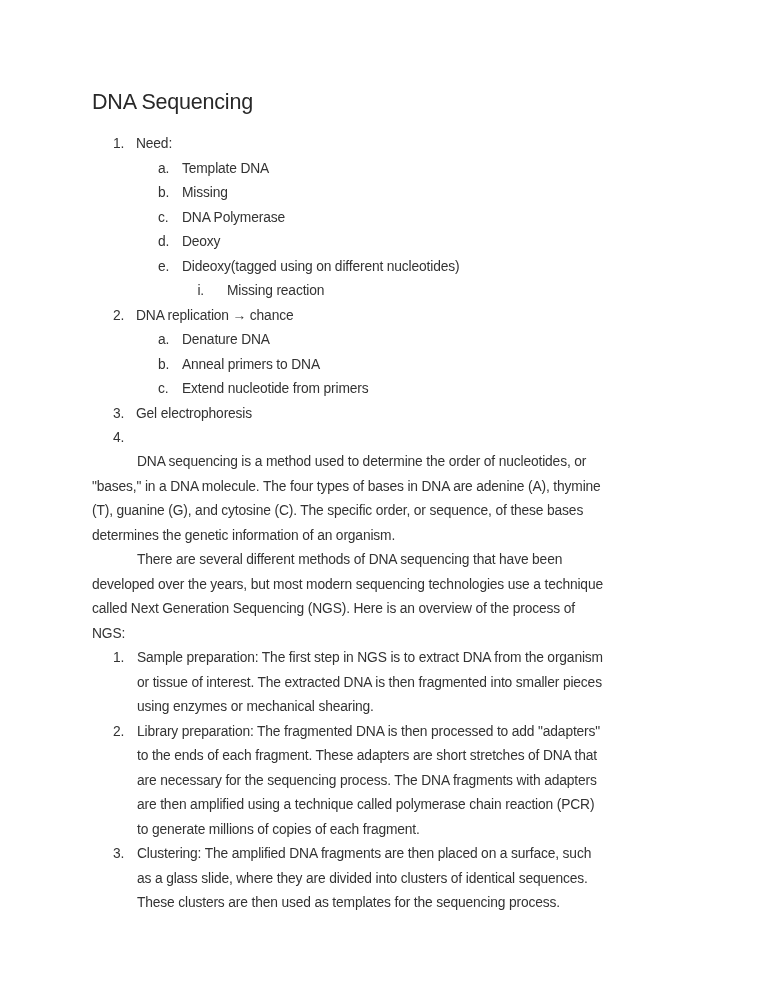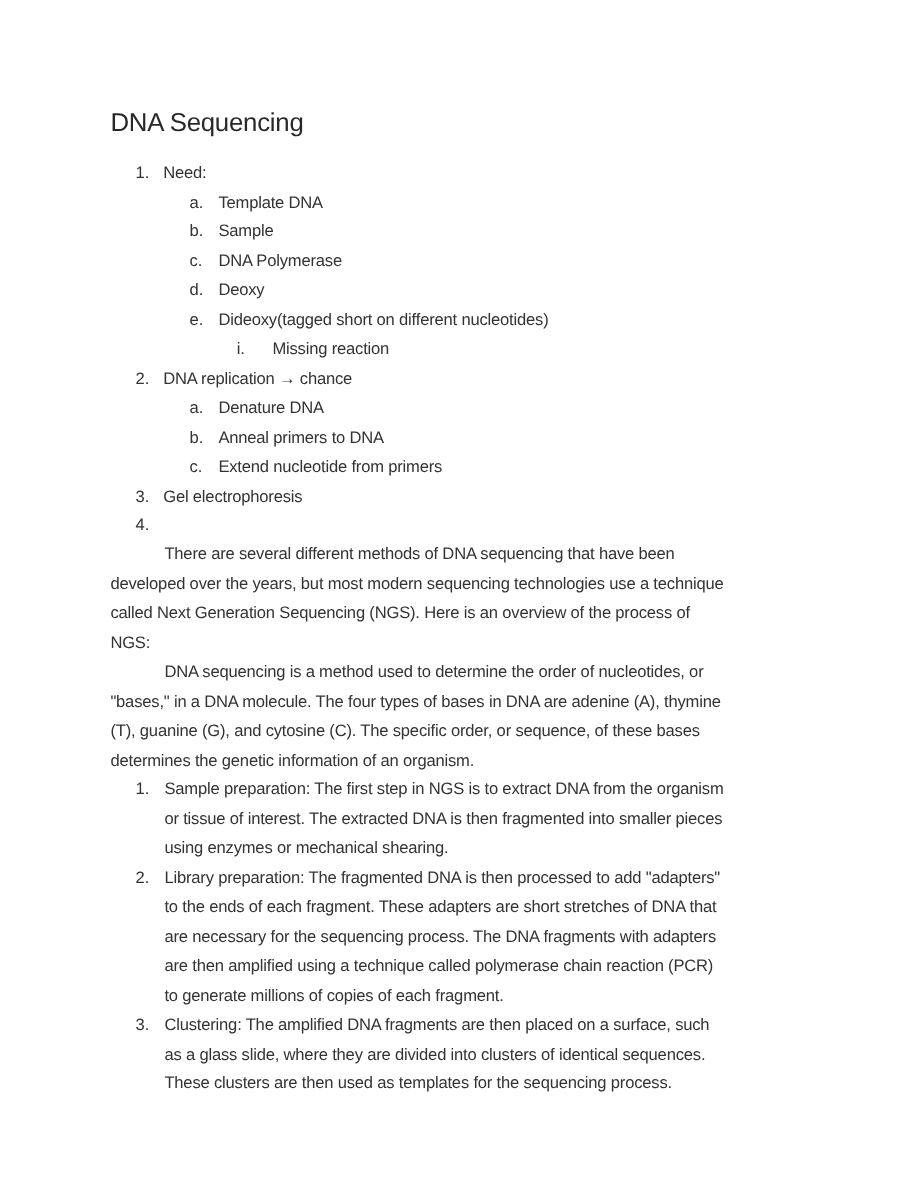--- a/index.html
+++ b/index.html
@@ -74,33 +74,33 @@
     <div class="li l1">
       <span class="marker">1.</span>
       <span class="li-text">Need:</span>
     </div>
     <div class="li l2">
       <span class="marker">a.</span>
       <span class="li-text">Template DNA</span>
     </div>
     <div class="li l2">
       <span class="marker">b.</span>
-      <span class="li-text">Sample</span>
+      <span class="li-text">Missing</span>
     </div>
     <div class="li l2">
       <span class="marker">c.</span>
       <span class="li-text">DNA Polymerase</span>
     </div>
     <div class="li l2">
       <span class="marker">d.</span>
       <span class="li-text">Deoxy</span>
     </div>
     <div class="li l2">
       <span class="marker">e.</span>
-      <span class="li-text">Dideoxy(tagged short on different nucleotides)</span>
+      <span class="li-text">Dideoxy(tagged using on different nucleotides)</span>
     </div>
     <div class="li l3">
       <span class="marker">i.</span>
       <span class="li-text">Missing reaction</span>
     </div>
     <div class="li l1">
       <span class="marker">2.</span>
       <span class="li-text">DNA replication → chance</span>
     </div>
     <div class="li l2">
@@ -118,22 +118,22 @@
     <div class="li l1">
       <span class="marker">3.</span>
       <span class="li-text">Gel electrophoresis</span>
     </div>
     <div class="li l1">
       <span class="marker">4.</span>
     </div>
   </div>
 
   <div class="paragraphs">
+    <p class="para">DNA sequencing is a method used to determine the order of nucleotides, or "bases," in a DNA molecule. The four types of bases in DNA are adenine (A), thymine (T), guanine (G), and cytosine (C). The specific order, or sequence, of these bases determines the genetic information of an organism.</p>
     <p class="para">There are several different methods of DNA sequencing that have been developed over the years, but most modern sequencing technologies use a technique called Next Generation Sequencing (NGS). Here is an overview of the process of NGS:</p>
-    <p class="para">DNA sequencing is a method used to determine the order of nucleotides, or "bases," in a DNA molecule. The four types of bases in DNA are adenine (A), thymine (T), guanine (G), and cytosine (C). The specific order, or sequence, of these bases determines the genetic information of an organism.</p>
   </div>
 
   <div class="ngs-list">
     <div class="ngs-item">
       <span class="marker">1.</span>
       <span class="li-text">Sample preparation: The first step in NGS is to extract DNA from the organism or tissue of interest. The extracted DNA is then fragmented into smaller pieces using enzymes or mechanical shearing.</span>
     </div>
     <div class="ngs-item">
       <span class="marker">2.</span>
       <span class="li-text">Library preparation: The fragmented DNA is then processed to add "adapters" to the ends of each fragment. These adapters are short stretches of DNA that are necessary for the sequencing process. The DNA fragments with adapters are then amplified using a technique called polymerase chain reaction (PCR) to generate millions of copies of each fragment.</span>

